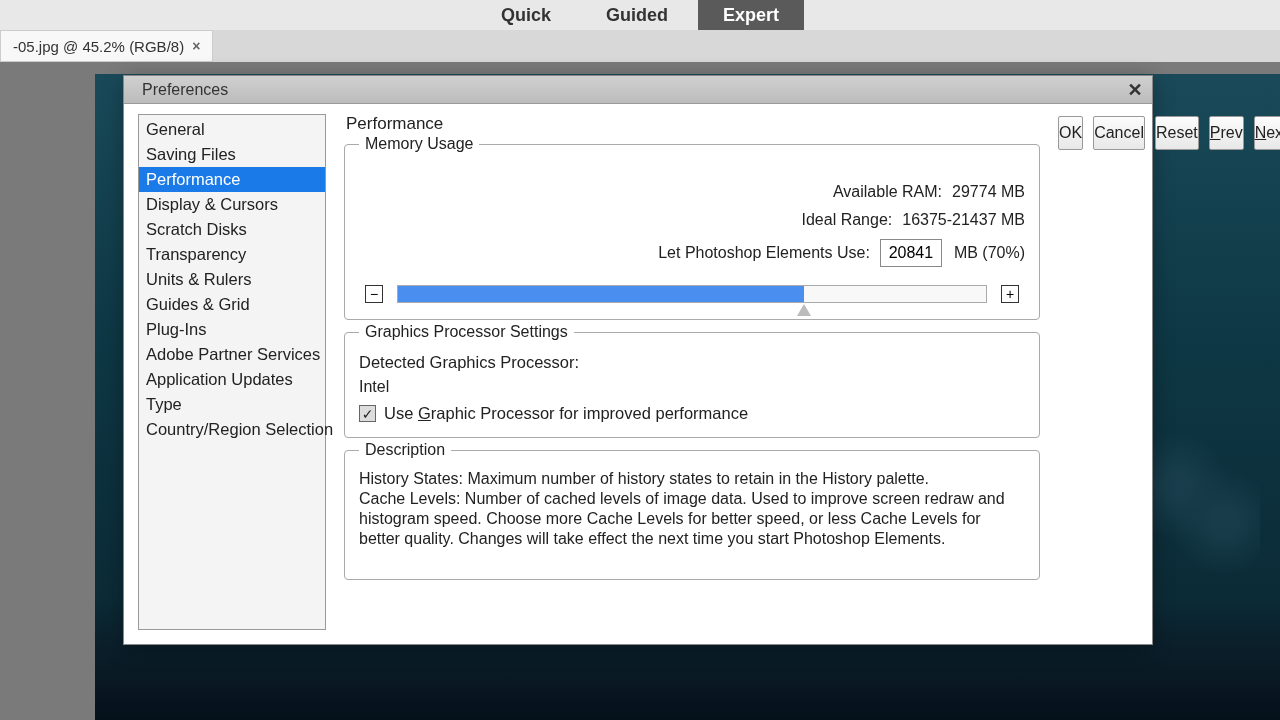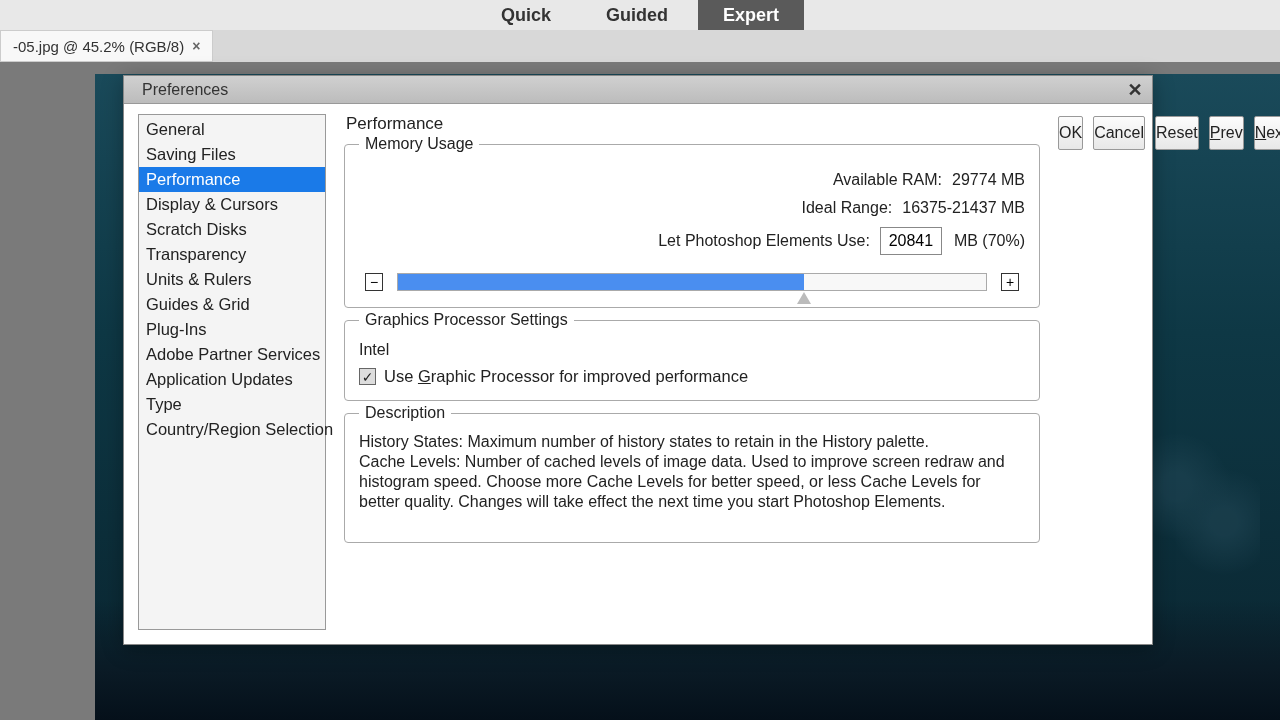--- a/index.html
+++ b/index.html
@@ -171,21 +171,21 @@
 }
 .top-row {
   display: flex;
   gap: 12px;
   margin-bottom: 12px;
 }
 .fieldset {
   border: 1px solid #aaa;
   border-radius: 4px;
   position: relative;
-  padding: 26px 14px 16px 14px;
+  padding: 38px 14px 16px 14px;
 }
 .fieldset-legend {
   position: absolute;
   top: -10px;
   left: 14px;
   background: #fff;
   padding: 0 6px;
   font-size: 16px;
   color: #222;
 }
@@ -401,20 +401,21 @@
               <div class="slider-thumb"></div>
             </div>
             <div class="sq-btn">+</div>
           </div>
         </div>
 
       </div>
 
       <div class="fieldset gpu-section">
         <div class="fieldset-legend">Graphics Processor Settings</div>
+        <div class="gpu-text">Detected Graphics Processor:</div>
         <div class="gpu-name">Intel</div>
         <div class="cb-row">
           <div class="cb">✓</div>
           <span id="gpu-cb-label">Use <span style="text-decoration:underline">G</span>raphic Processor for improved performance</span>
         </div>
       </div>
 
       <div class="fieldset desc-section">
         <div class="fieldset-legend">Description</div>
         <div class="desc-text" id="desc-text" style="white-space: pre-line;">History States: Maximum number of history states to retain in the History palette.

